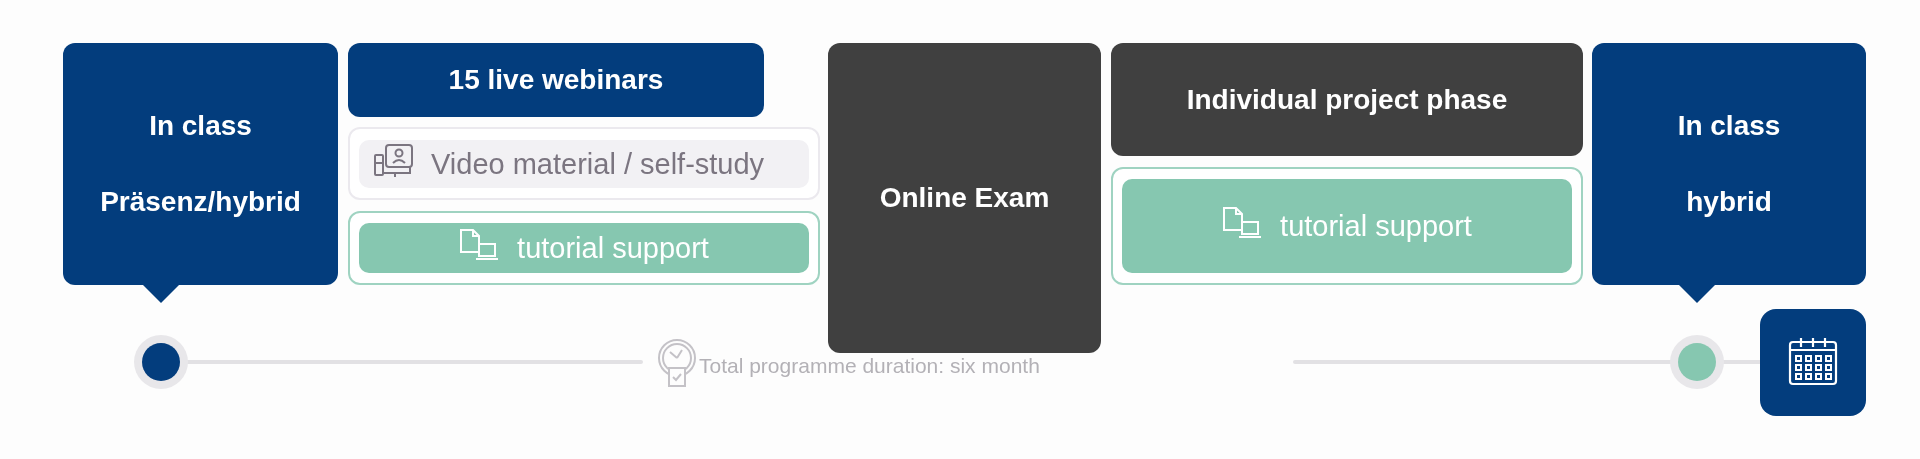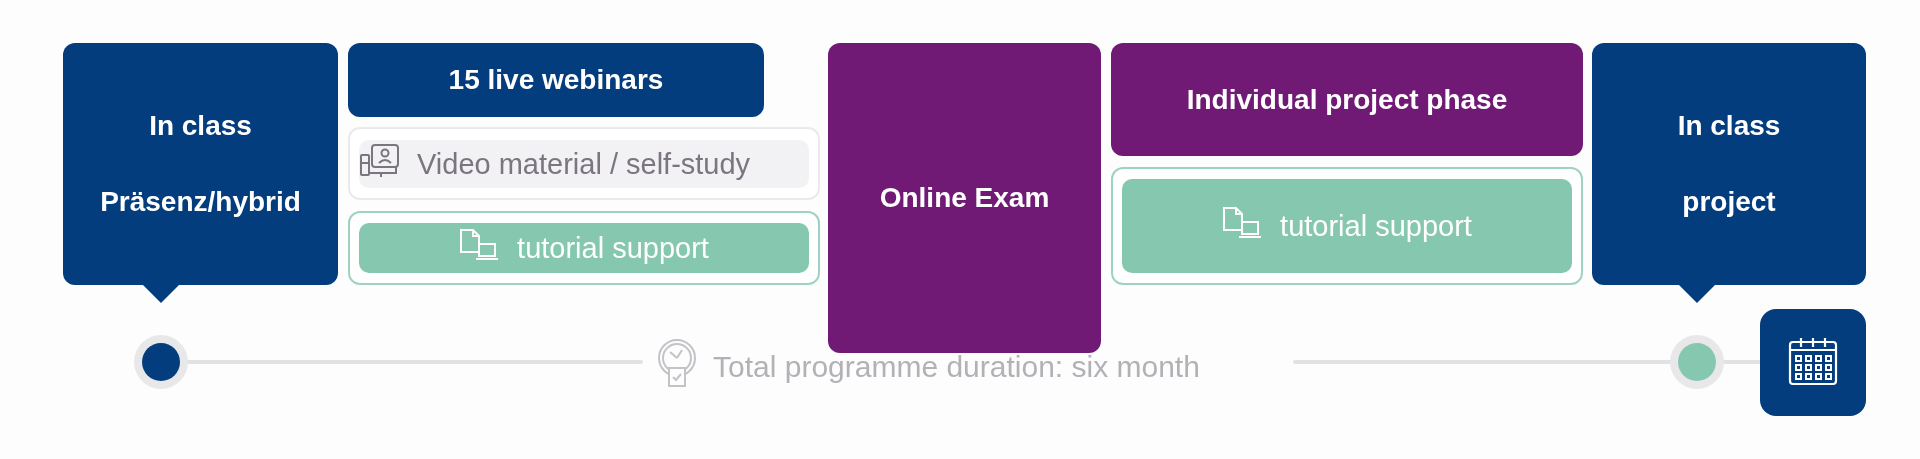--- a/index.html
+++ b/index.html
@@ -1,33 +1,33 @@
 <!DOCTYPE html>
 <html><head>
   <meta charset="utf-8">
   <style>
     html, body { margin:0; padding:0; }
     body { width:1920px; height:459px; background:#fdfdfd; position:relative; overflow:hidden;
            font-family:"Liberation Sans", "DejaVu Sans", sans-serif; }
     .abs { position:absolute; box-sizing:border-box; }
     .navy { background:#033d7d; color:#ffffff; }
-    .mauve { background:#701a75; color:#ffffff; }
+    .mauve { background:#404040; color:#ffffff; }
     .card { border-radius:12px; display:flex; flex-direction:column; align-items:center; justify-content:center; text-align:center; font-weight:bold; }
     .big { font-size:28px; line-height:38px; }
     .pointer { position:absolute; width:0; height:0; border-left:18px solid transparent; border-right:18px solid transparent; border-top:18px solid #033d7d; }
     .outline { border-radius:12px; background:#ffffff; }
     .outline.gray { border:2px solid #ebe9ee; }
     .outline.green { border:2px solid #9fd3c1; }
     .inner { position:absolute; border-radius:10px; display:flex; align-items:center; justify-content:center; gap:16px; font-size:29px; }
-    .inner.gray { background:#f2f1f4; color:#7b7580; justify-content:flex-start; }
+    .inner.gray { background:#f2f1f4; color:#7b7580; justify-content:flex-start; padding-left:14px; }
     .inner.green { background:#86c7b0; color:#ffffff; }
     .line { position:absolute; height:4px; background:#e2e1e4; top:360px; border-radius:2px; }
     .dot { position:absolute; width:54px; height:54px; border-radius:50%; background:#e8e7ea; display:flex; align-items:center; justify-content:center; }
     .dot span { width:38px; height:38px; border-radius:50%; display:block; }
-    .duration { position:absolute; left:655px; top:338px; display:flex; align-items:center; gap:14px; color:#b3b1b6; font-size:30px; }
+    .duration { position:absolute; left:655px; top:338px; display:flex; align-items:center; color:#b3b1b6; font-size:21px; }
     .cal { position:absolute; left:1760px; top:309px; width:106px; height:107px; border-radius:16px; background:#033d7d; display:flex; align-items:center; justify-content:center; }
     .gap { height:38px; }
   </style>
 </head>
 <body>
 
 <div class="abs card navy big" style="left:63px; top:43px; width:275px; height:242px;">
   <div>In class</div>
   <div class="gap"></div>
   <div>Präsenz/hybrid</div>
@@ -83,21 +83,21 @@
         <path d="M17 31 h22"></path>
       </svg>
     </span>
     <span>tutorial support</span>
   </div>
 </div>
 
 <div class="abs card navy big" style="left:1592px; top:43px; width:274px; height:242px;">
   <div>In class</div>
   <div class="gap"></div>
-  <div>project</div>
+  <div>hybrid</div>
 </div>
 <div class="pointer" style="left:1679px; top:285px;"></div>
 
 <div class="line" style="left:175px; width:468px;"></div>
 <div class="line" style="left:1293px; width:470px;"></div>
 
 <div class="dot" style="left:134px; top:335px;">
   <span style="background:#033d7d;"></span>
 </div>
 <div class="dot" style="left:1670px; top:335px;">

